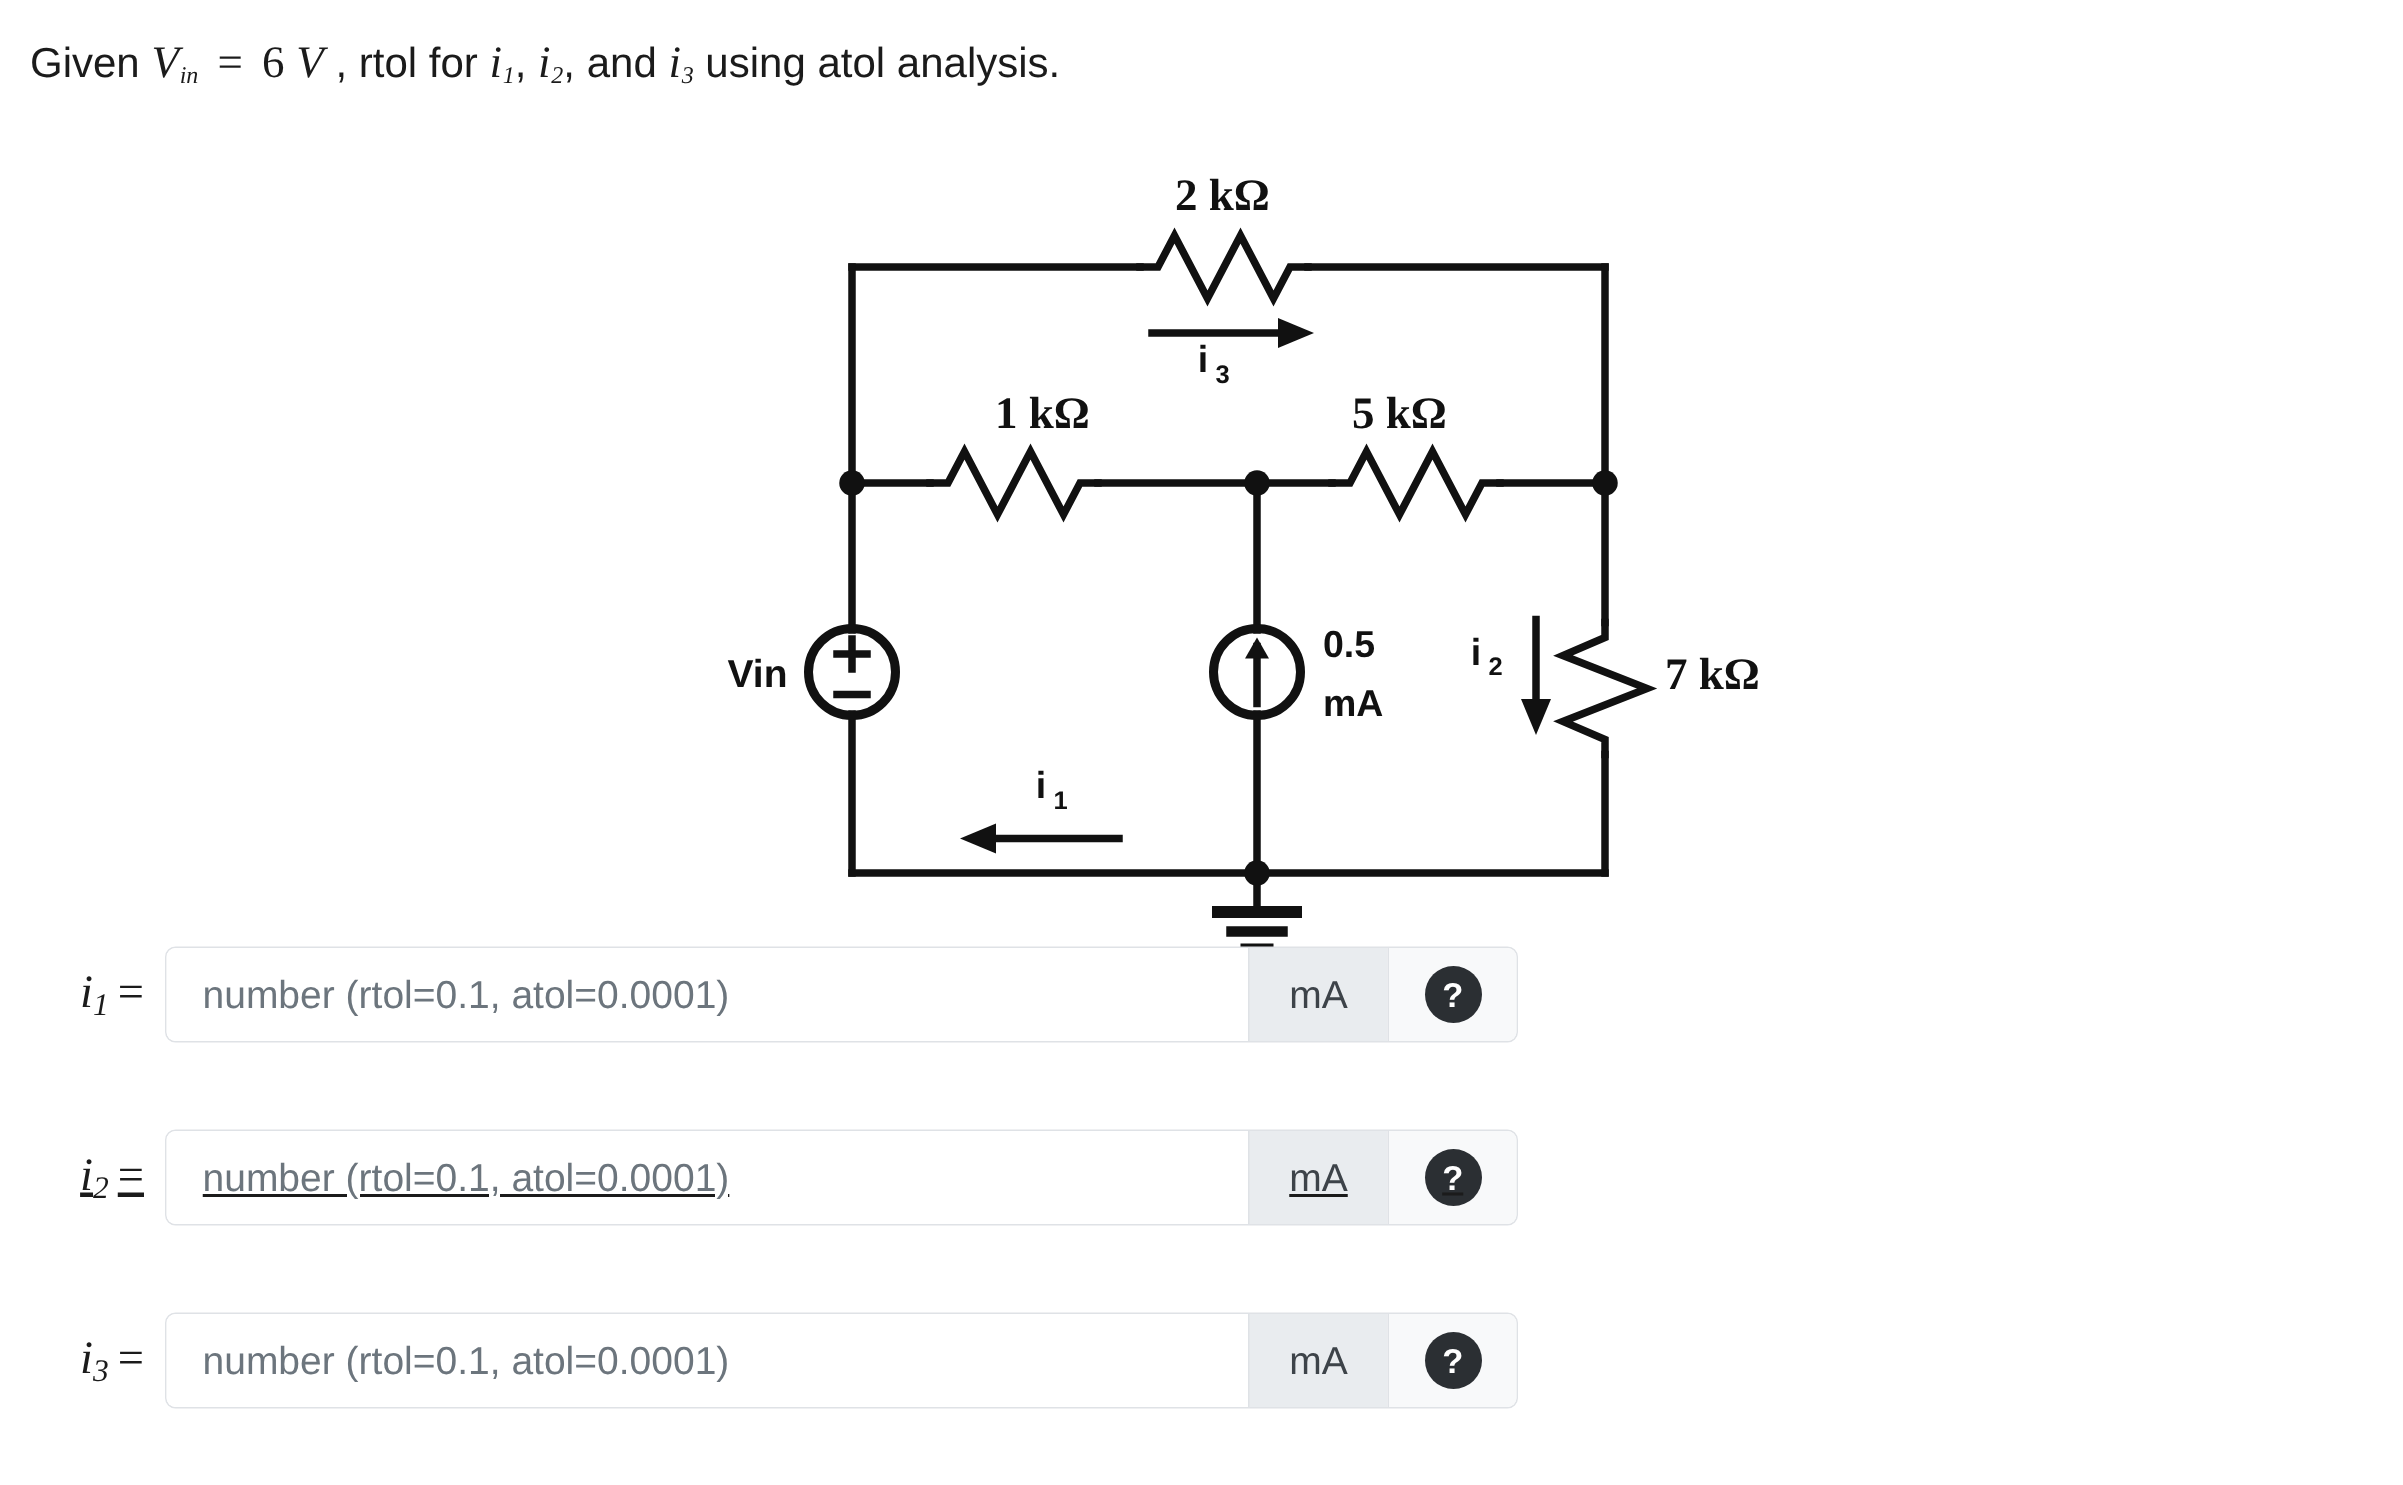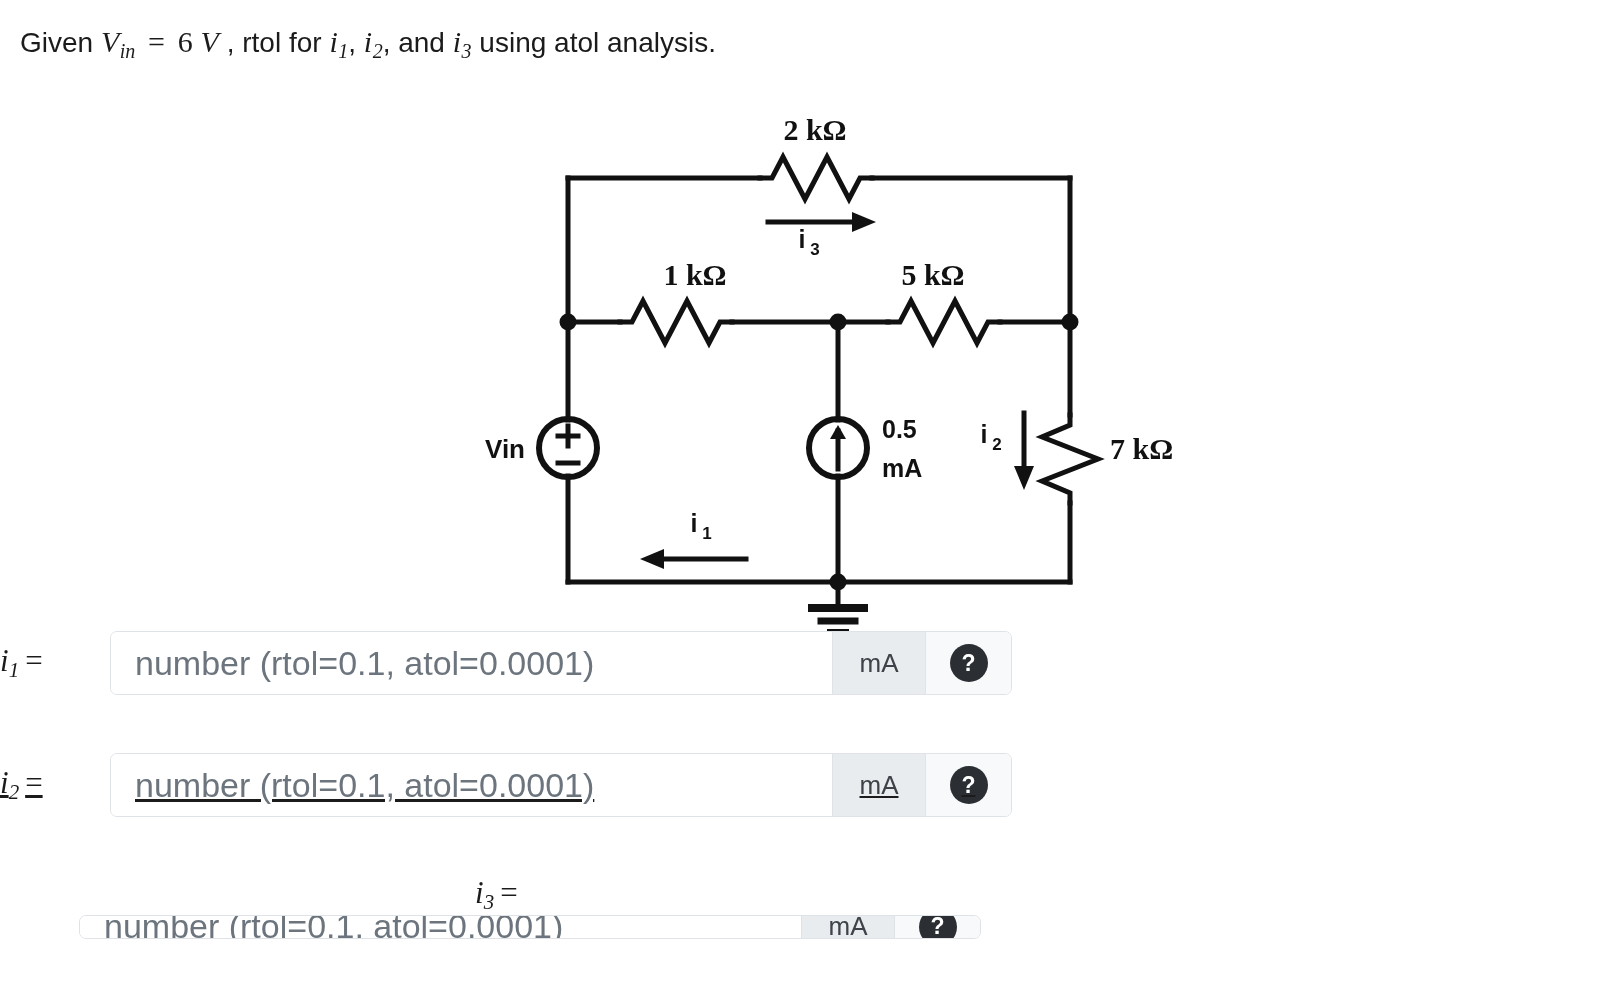--- a/index.html
+++ b/index.html
@@ -25,21 +25,21 @@
     line-height: 40px;
     white-space: nowrap;
     color: #1b1b1b;
   }
   .mathvar {
     font-family: "Liberation Serif", serif;
     font-style: italic;
     font-size: 30px;
   }
   .mathvar .sub {
-    font-size: 20px;
+    font-size: 16px;
     vertical-align: -0.28em;
     margin-left: 0.5px;
   }
   .mathop {
     font-family: "Liberation Serif", serif;
     font-size: 30px;
     font-style: normal;
     padding: 0 5px;
   }
   .mathnum {
@@ -65,25 +65,25 @@
   .answer-row {
     position: absolute;
     left: 0;
     width: 1060px;
     height: 64px;
     display: flex;
     align-items: center;
   }
   #row-i1 { top: 631px; }
   #row-i2 { top: 753px; text-decoration: underline; }
-  #row-i3 { top: 875px; flex-direction: column; }
+  #row-i3 { top: 875px; }
 
   .answer-label {
     width: 110px;
-    text-align: left;
+    text-align: right;
     padding-right: 14px;
     box-sizing: border-box;
     font-family: "Liberation Serif", serif;
     font-style: italic;
     font-size: 31px;
     color: #1b1b1b;
     white-space: nowrap;
   }
   .answer-label .sub {
     font-size: 21px;
@@ -103,21 +103,21 @@
     border-radius: 7px;
     background: #ffffff;
     overflow: hidden;
   }
   .num-input {
     flex: 1 1 auto;
     border: none;
     outline: none;
     background: #ffffff;
     font-family: "Liberation Sans", sans-serif;
-    font-size: 34px;
+    font-size: 26px;
     color: #1b1b1b;
     padding: 0 0 0 24px;
     min-width: 0;
   }
   .num-input::placeholder {
     color: #6c757d;
     opacity: 1;
   }
   .unit-addon {
     flex: 0 0 92px;

